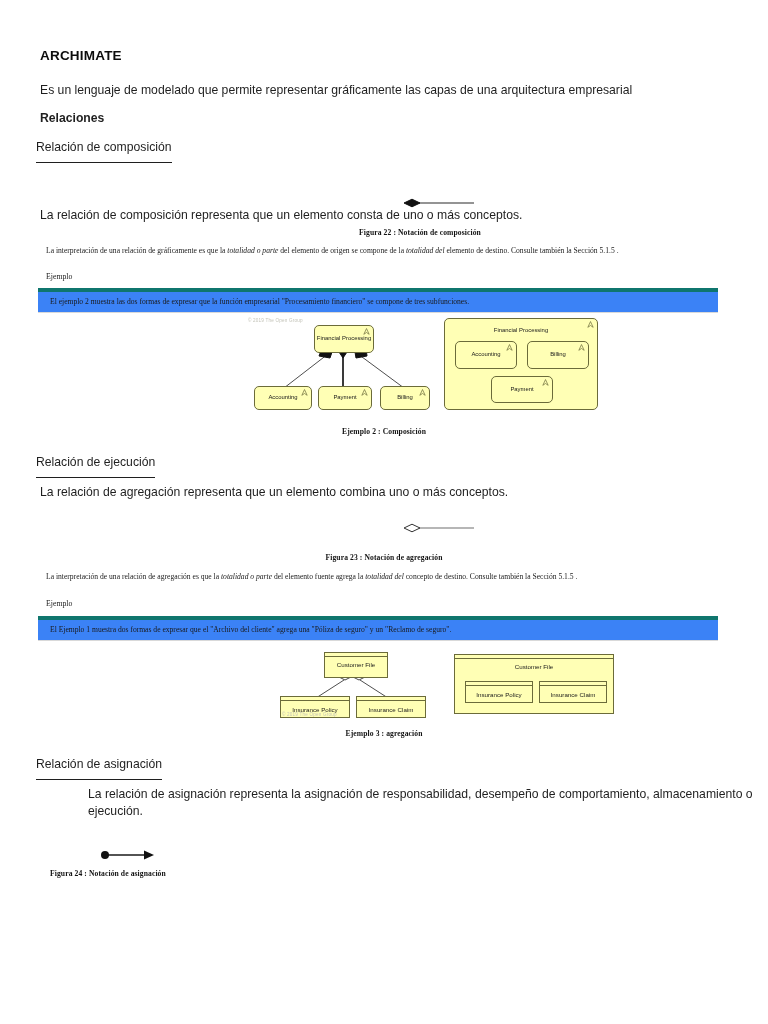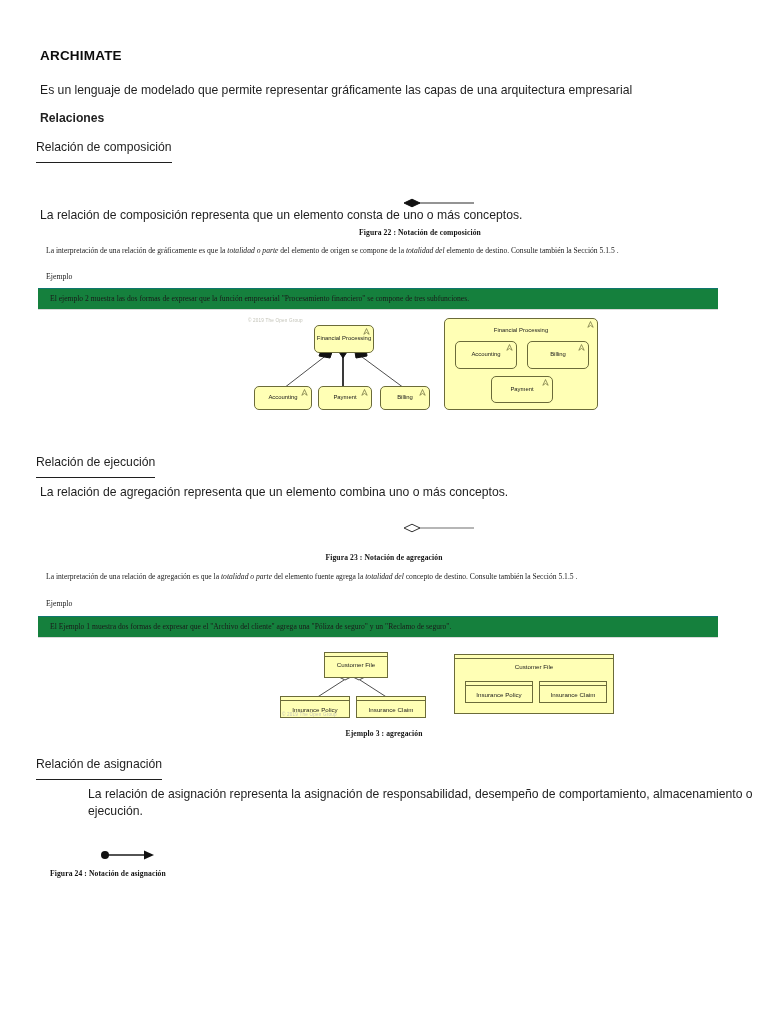--- a/index.html
+++ b/index.html
@@ -33,22 +33,22 @@
     position:absolute;left:46px;font-size:7.6px;
     font-family:"Liberation Serif",serif;color:#1a1a1a;
     width:680px;white-space:nowrap;
   }
   .specpara i{font-style:italic;margin-top:28px;}
   .ejemplo{
     position:absolute;left:46px;font-size:7.8px;
     font-family:"Liberation Serif",serif;color:#1a1a1a;
   }
   .greybar{
-    position:absolute;left:38px;background:#15803d;
-    border-top:1px solid #0f766e;border-bottom:1px solid #d9d9d9;
+    position:absolute;left:38px;background:#3b82f6;
+    border-top:4px solid #0f766e;border-bottom:1px solid #d9d9d9;
   }
   .greybar span{
     position:absolute;left:12px;top:5px;font-size:7.6px;
     font-family:"Liberation Serif",serif;color:#1a1a1a;white-space:nowrap;
   }
 
   
   .notation{position:absolute;}
 
   
@@ -179,20 +179,21 @@
       </div>
       <div class="arch-fn" style="left:46px;top:57px;width:62px;height:27px;">
         <span class="lbl">Payment</span>
         <svg class="fnicon" viewBox="0 0 10 10">
           <path d="M5 0.8 L8.8 9 L5 6.4 L1.2 9 Z" fill="none" stroke="#6b6b3a" stroke-width="1"></path>
         </svg>
       </div>
     </div>
   </div>
 
+  <div class="figcap" style="left:0;top:427px;width:768px;">Ejemplo 2 : Composición</div>
 
   <div class="uline" style="top:455px;">Relación de ejecución</div>
 
   <div class="para" style="top:484px;">La relación de agregación representa que un elemento combina uno o más conceptos.</div>
 
   <div class="notation" style="left:400px;top:521px;">
     <svg width="80" height="14" viewBox="0 0 80 14">
       <line x1="18" y1="7" x2="74" y2="7" stroke="#6e6e6e" stroke-width="1.1"></line>
       <polygon points="4,7 12,3.2 20,7 12,10.8" fill="#ffffff" stroke="#333333" stroke-width="1"></polygon>
     </svg>

